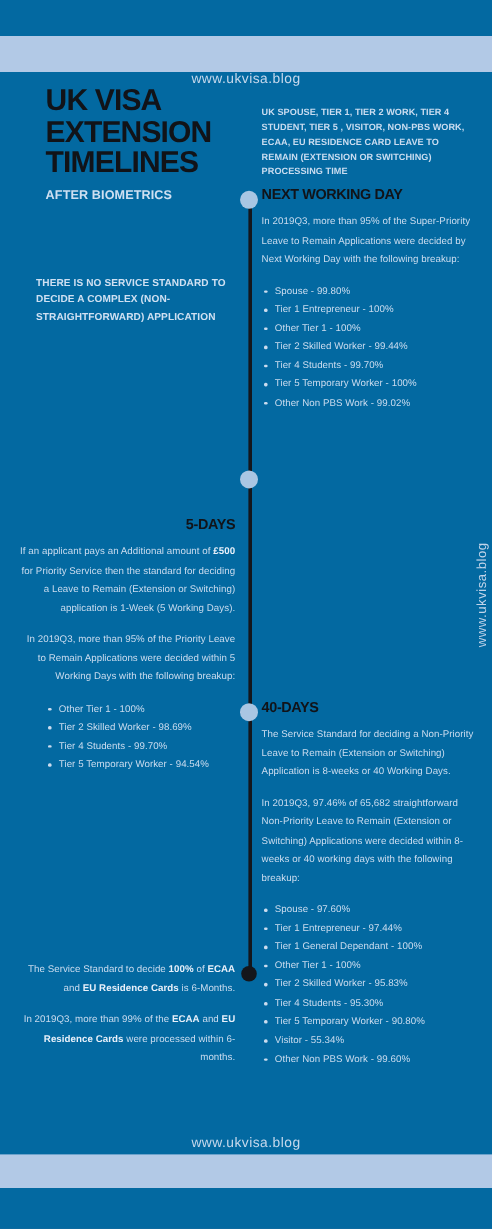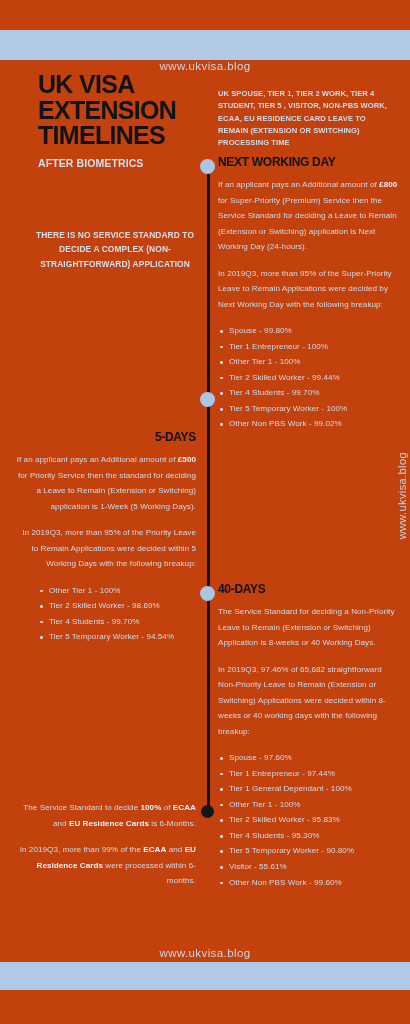--- a/index.html
+++ b/index.html
@@ -2,21 +2,21 @@
 <html><head>
 <meta charset="utf-8">
 <style>
   html,body{margin:0;padding:0;}
   body{
     width:410px;height:1024px;
     background:#4e7399;
     font-family:"Liberation Sans",sans-serif;
     overflow:hidden;position:relative;
   }
-  .page{position:relative;width:410px;height:1024px;overflow:hidden;background:#c2410c;}
+  .page{position:relative;width:410px;height:1024px;overflow:hidden;background:#0369a1;}
 
   
   .band{position:absolute;left:0;width:410px;background:#b2c9e6;}
   .band-top{top:30px;height:30px;}
   .band-bottom{top:962px;height:28px;}
 
   
   .url-top{
     position:absolute;left:0;top:60px;width:410px;text-align:center;
     font-size:11.5px;letter-spacing:.4px;color:#c6d8ec;
@@ -45,21 +45,21 @@
     text-transform:uppercase;
   }
   .intro{
     position:absolute;left:218px;top:88px;width:180px;
     color:#c9dcf0;font-weight:bold;font-size:7.6px;line-height:1.62;
     letter-spacing:.05px;text-transform:uppercase;
   }
   .note{
     position:absolute;left:30px;top:228px;width:170px;
     color:#cfe0f2;font-weight:bold;font-size:8.4px;line-height:1.72;
-    text-align:center;text-transform:uppercase;letter-spacing:.1px;
+    text-align:left;text-transform:uppercase;letter-spacing:.1px;
   }
 
   
   .spine{
     position:absolute;left:206.5px;top:166px;width:3px;height:640px;
     background:#14161b;
   }
   .dot{
     position:absolute;width:15px;height:15px;border-radius:50%;
     left:200px;background:#a9c6e3;
@@ -106,21 +106,20 @@
   <div class="title">UK VISA EXTENSION TIMELINES</div>
   <div class="subtitle">AFTER BIOMETRICS</div>
   <div class="intro">UK SPOUSE, TIER 1, TIER 2 WORK, TIER 4 STUDENT, TIER 5 , VISITOR, NON-PBS WORK, ECAA, EU RESIDENCE CARD LEAVE TO REMAIN (EXTENSION OR SWITCHING) PROCESSING TIME</div>
   <div class="note">THERE IS NO SERVICE STANDARD TO DECIDE A COMPLEX (NON-STRAIGHTFORWARD) APPLICATION</div>
 
   <div class="spine"></div>
 
   <div class="dot" style="top:159px;"></div>
   <div class="sec sec-right" style="top:155px;">
     <div class="hd">NEXT WORKING DAY</div>
-    <p class="p">If an applicant pays an Additional amount of <b>£800</b> for Super-Priority (Premium) Service then the Service Standard for deciding a Leave to Remain (Extension or Switching) application is Next Working Day (24-hours).</p>
     <p class="p">In 2019Q3, more than 95% of the Super-Priority Leave to Remain Applications were decided by Next Working Day with the following breakup:</p>
     <ul>
       <li>Spouse - 99.80%</li>
       <li>Tier 1 Entrepreneur - 100%</li>
       <li>Other Tier 1 - 100%</li>
       <li>Tier 2 Skilled Worker - 99.44%</li>
       <li>Tier 4 Students - 99.70%</li>
       <li>Tier 5 Temporary Worker - 100%</li>
       <li>Other Non PBS Work - 99.02%</li>
     </ul>
@@ -145,21 +144,21 @@
     <p class="p">The Service Standard for deciding a Non-Priority Leave to Remain (Extension or Switching) Application is 8-weeks or 40 Working Days.</p>
     <p class="p">In 2019Q3, 97.46% of 65,682 straightforward Non-Priority Leave to Remain (Extension or Switching) Applications were decided within 8-weeks or 40 working days with the following breakup:</p>
     <ul>
       <li>Spouse - 97.60%</li>
       <li>Tier 1 Entrepreneur - 97.44%</li>
       <li>Tier 1 General Dependant - 100%</li>
       <li>Other Tier 1 - 100%</li>
       <li>Tier 2 Skilled Worker - 95.83%</li>
       <li>Tier 4 Students - 95.30%</li>
       <li>Tier 5 Temporary Worker - 90.80%</li>
-      <li>Visitor - 55.61%</li>
+      <li>Visitor - 55.34%</li>
       <li>Other Non PBS Work - 99.60%</li>
     </ul>
   </div>
 
   <div class="dot dark" style="top:805px;"></div>
   <div class="sec sec-left" style="top:800px;">
     <p class="p">The Service Standard to decide <b>100%</b> of <b>ECAA</b> and <b>EU Residence Cards</b> is 6-Months.</p>
     <p class="p">In 2019Q3, more than 99% of the <b>ECAA</b> and <b>EU Residence Cards</b> were processed within 6-months.</p>
   </div>
 

